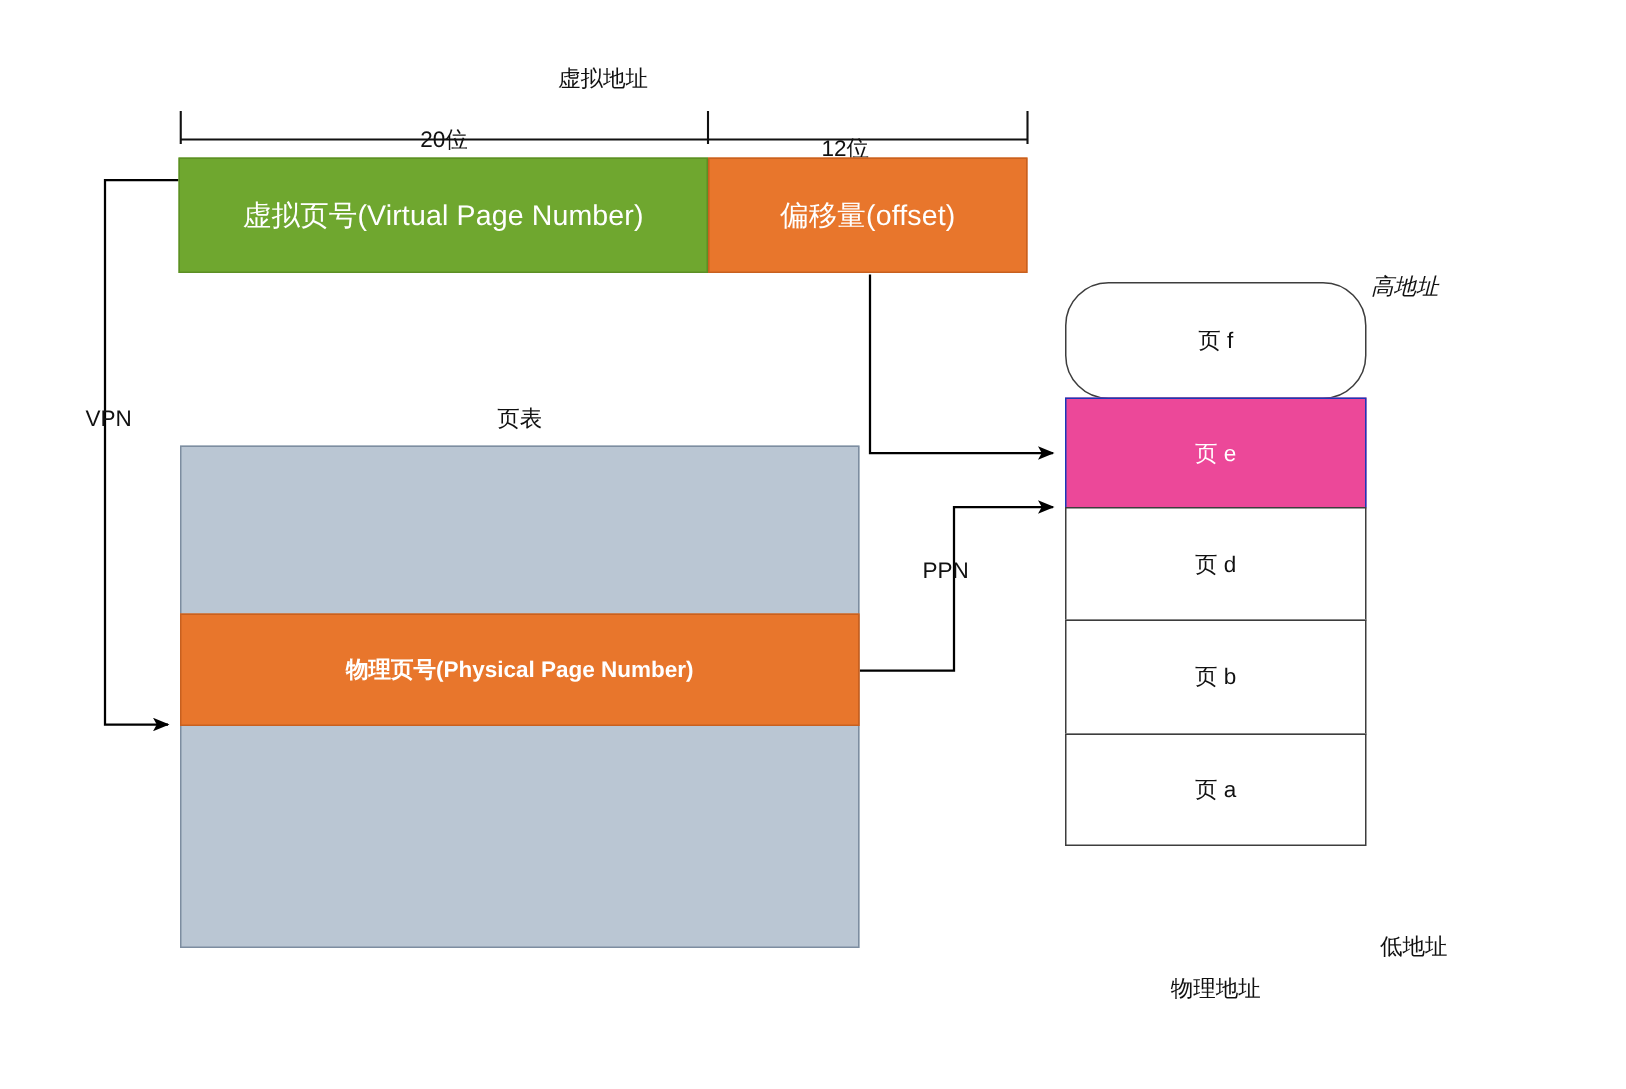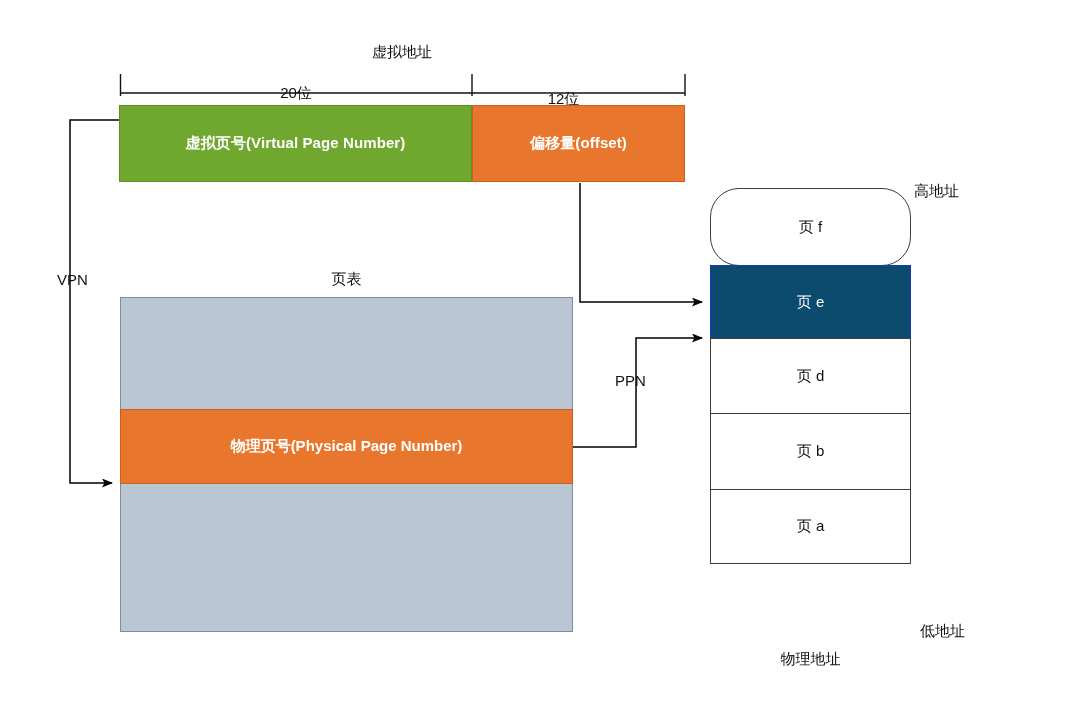--- a/index.html
+++ b/index.html
@@ -45,22 +45,22 @@
   }
   .bits-20 { left: 120px; top: 84px; width: 352px; }
   .bits-12 { left: 472px; top: 58px; width: 183px; margin-top: 32px; }
 
   .field-box {
     box-sizing: border-box;
     display: flex;
     align-items: center;
     justify-content: center;
     color: #ffffff;
-    font-size: 15px;
-    font-weight: bold;
+    font-size: 19px;
+    font-weight: normal;
     letter-spacing: 0.1px;
   }
   .vpn-box {
     left: 119px; top: 105px; width: 353px; height: 77px;
     background: #6FA72F;
     border: 1px solid #5c8f24;
   }
   .offset-box {
     left: 472px; top: 105px; width: 213px; height: 77px;
     background: #E8762C;
@@ -104,31 +104,31 @@
     margin-top: -1px;
     display: flex;
     align-items: center;
     justify-content: center;
     font-size: 15px;
     color: #111111;
     background: #ffffff;
   }
   .mem-row:first-child { margin-top: 0; border-radius: 29px; }
   .mem-row.highlight {
-    background: #0c4a6e;
+    background: #ec4899;
     color: #ffffff;
     border-color: #1a38b8;
     align-items: center;
   }
   .addr-label {
     font-size: 15px;
     color: #111111;
     white-space: nowrap;
   }
-  .addr-high { left: 914px; top: 182px; }
+  .addr-high { left: 914px; top: 182px; font-style: italic; }
   .addr-low  { left: 920px; top: 622px; }
   .paddr-label {
     left: 710px; top: 650px; width: 201px;
     text-align: center;
     font-size: 15px;
     color: #111111;
   }
 
   
   .conn-label {

